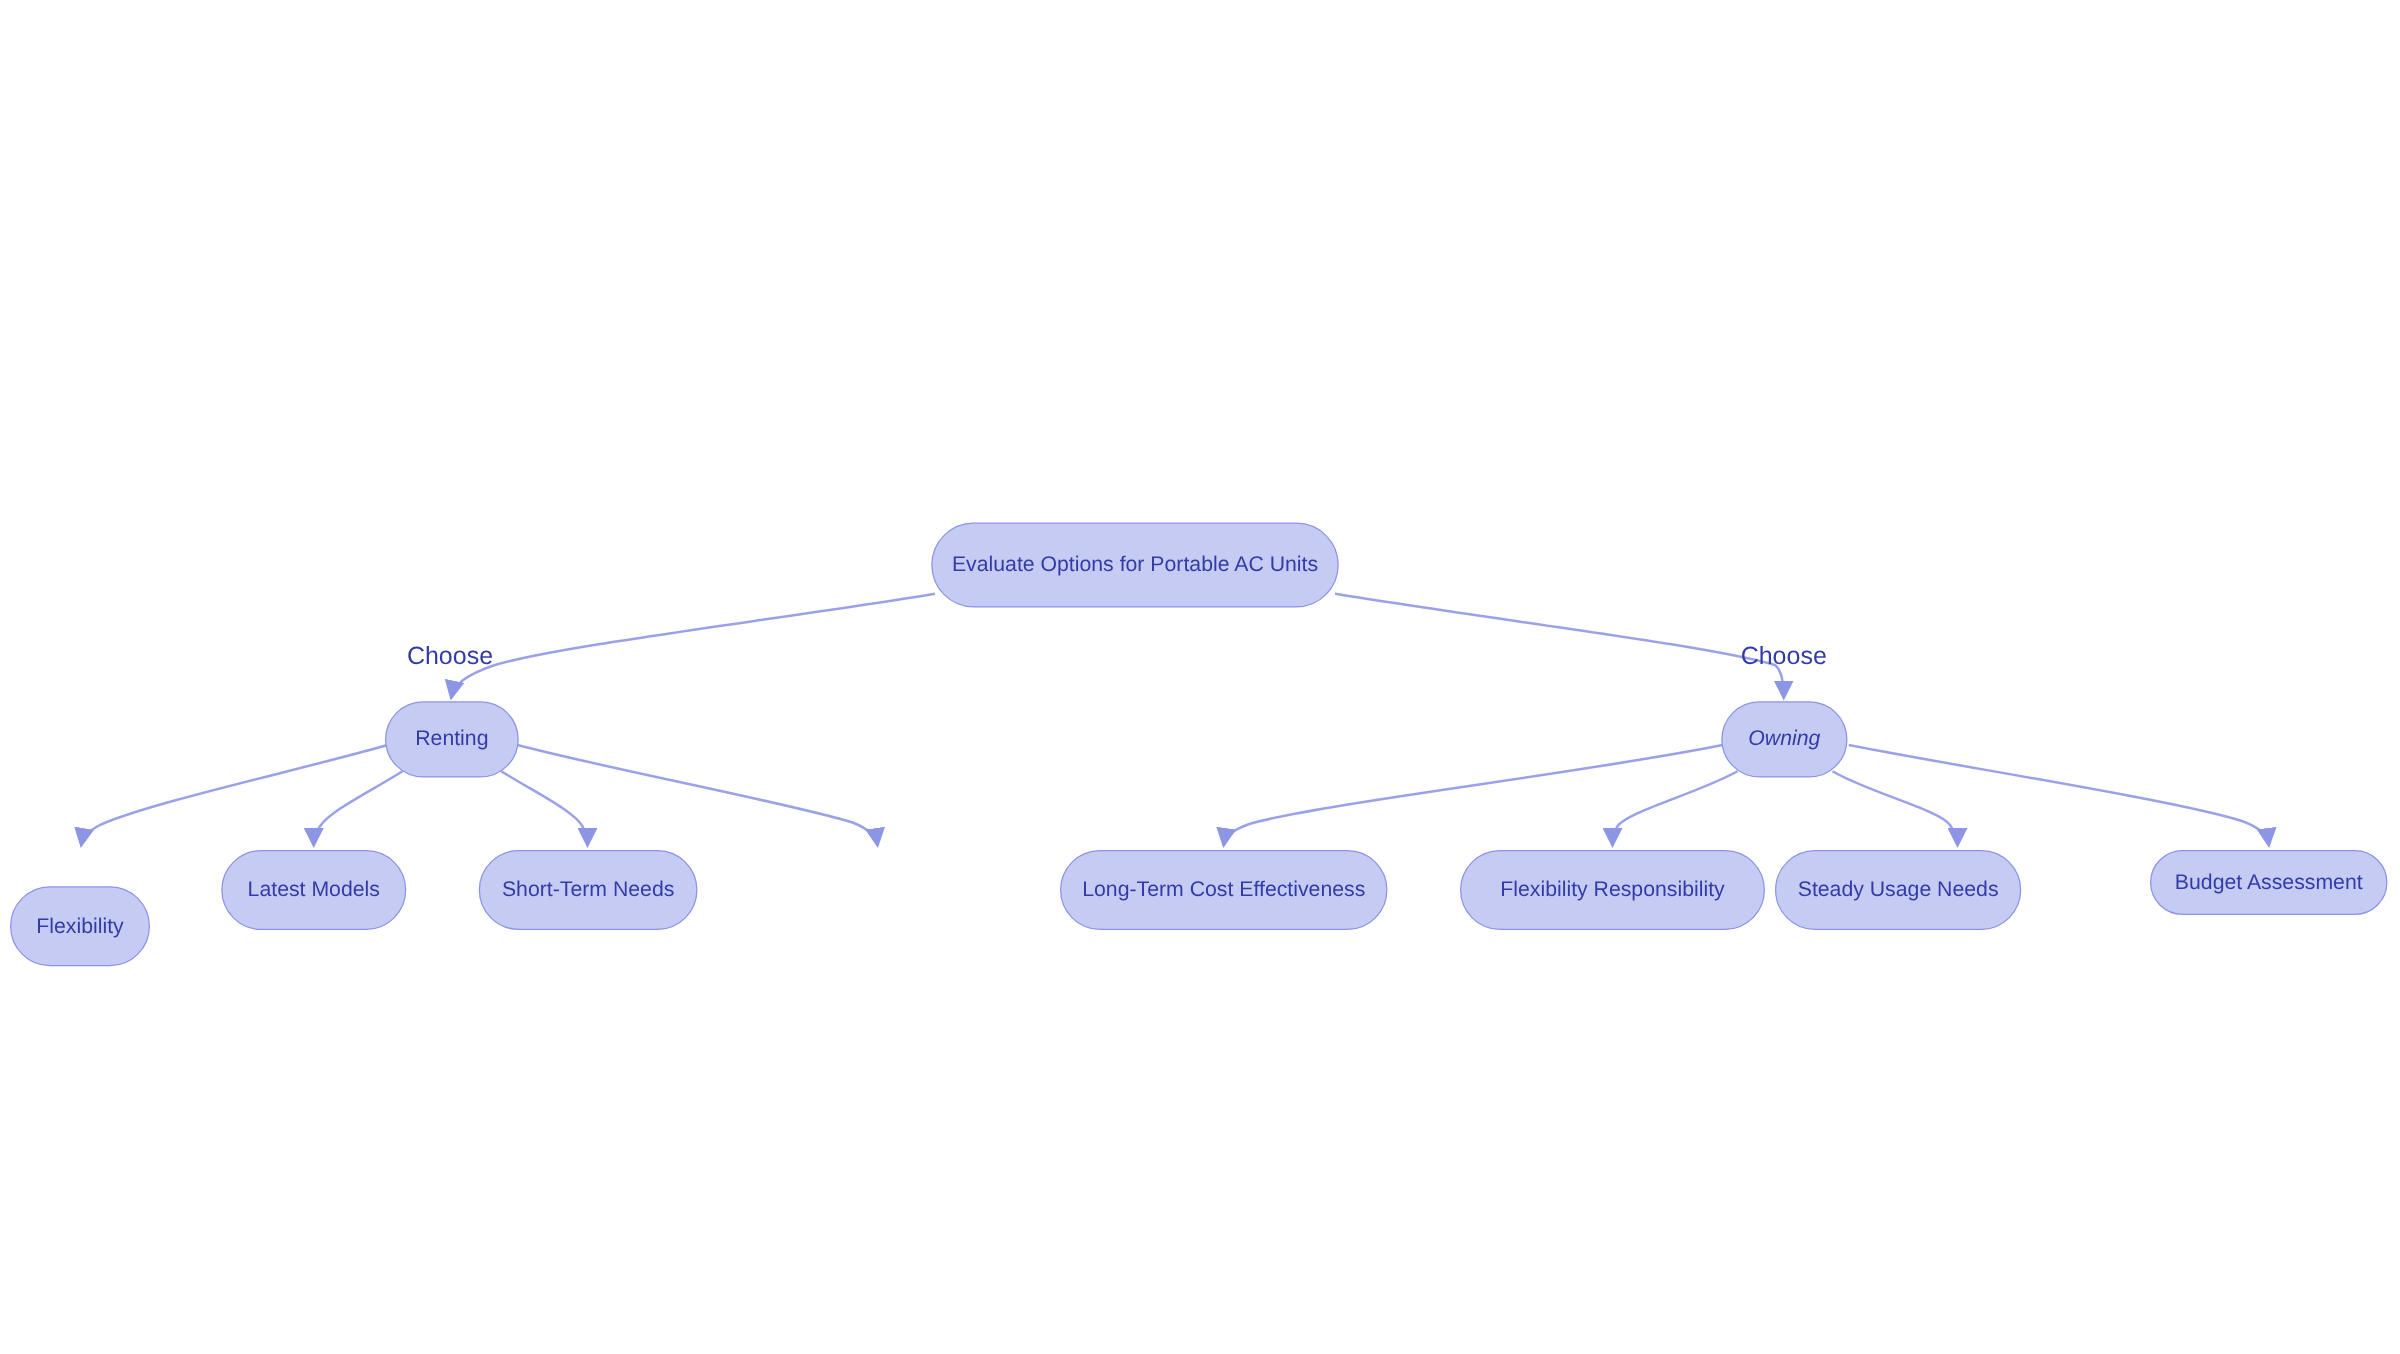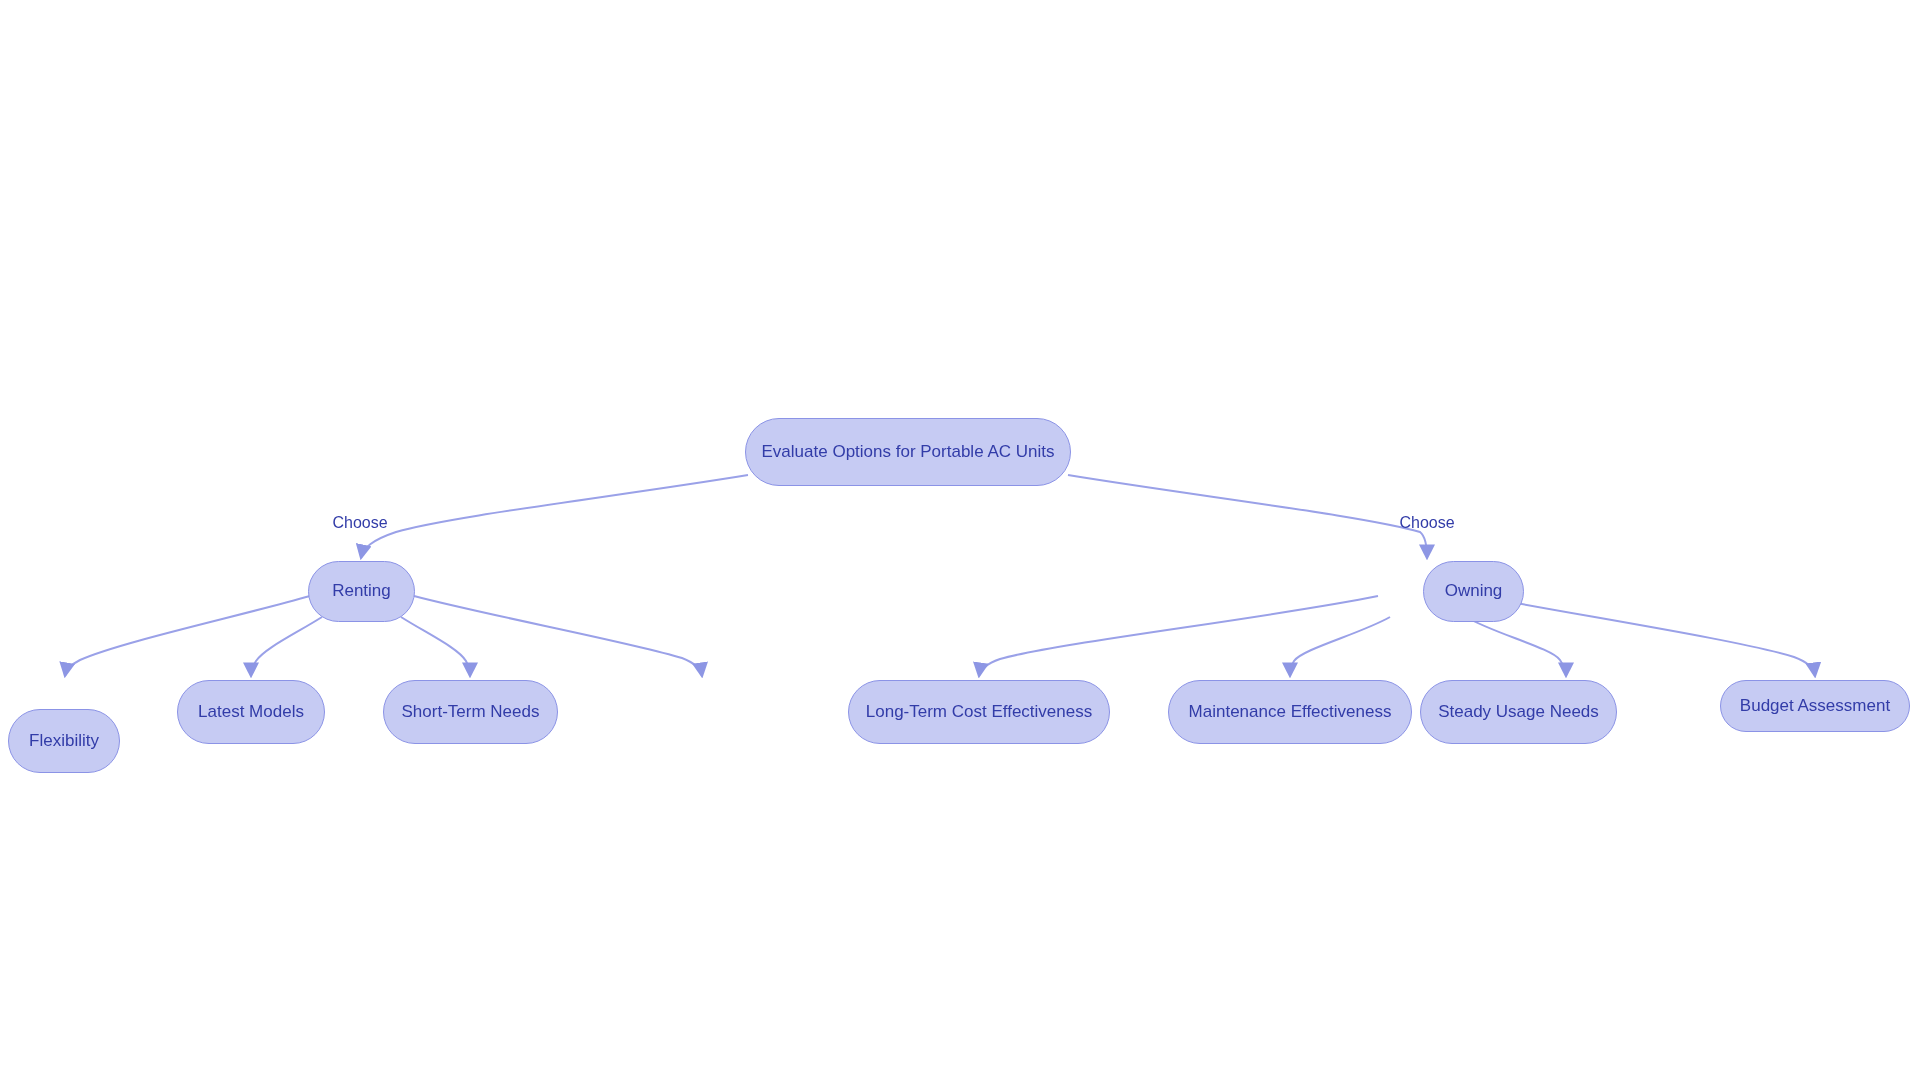--- a/index.html
+++ b/index.html
@@ -40,21 +40,21 @@
     border-radius: 34px;
     color: var(--text, #323ca8);
     font-size: 17px;
     line-height: 1.1;
     white-space: nowrap;
   }
   .edge-label {
     position: absolute;
     text-align: center;
     color: var(--text, #323ca8);
-    font-size: 16px;
+    font-size: 20px;
     white-space: nowrap;
   }
 </style>
 </head>
 <body>
 
 <div class="canvas">
 
   <svg class="edges" viewBox="0 0 1920 1083" xmlns="http://www.w3.org/2000/svg">
     <defs>
@@ -76,24 +76,24 @@
     <path class="edge" d="M 1466 573 C 1495 590 1552 604 1560 616 C 1564 622 1566 627 1566 632" marker-end="url(#arrow)"></path>
     <path class="edge" d="M 1479 552 C 1570 570 1740 596 1794 613 C 1808 618 1814 624 1815 632" marker-end="url(#arrow)"></path>
   </svg>
 
   <div class="node" style="left:745px; top:374px; width:326px; height:68px;">Evaluate Options for Portable AC Units</div>
 
   <div class="edge-label" style="left:320px; top:470px; width:80px;">Choose</div>
   <div class="edge-label" style="left:1387px; top:470px; width:80px;">Choose</div>
 
   <div class="node" style="left:308px; top:517px; width:107px; height:61px;">Renting</div>
-  <div class="node" style="left:1423px; top:517px; width:101px; height:61px;">Owning</div>
+  <div class="node" style="left:1377px; top:517px; width:101px; height:61px;font-style:italic;">Owning</div>
 
   <div class="node" style="left:8px; top:665px; width:112px; height:64px;">Flexibility</div>
   <div class="node" style="left:177px; top:636px; width:148px; height:64px;">Latest Models</div>
   <div class="node" style="left:383px; top:636px; width:175px; height:64px;">Short-Term Needs</div>
 
   <div class="node" style="left:848px; top:636px; width:262px; height:64px;">Long-Term Cost Effectiveness</div>
-  <div class="node" style="left:1168px; top:636px; width:244px; height:64px;">Maintenance Effectiveness</div>
+  <div class="node" style="left:1168px; top:636px; width:244px; height:64px;">Flexibility Responsibility</div>
   <div class="node" style="left:1420px; top:636px; width:197px; height:64px;">Steady Usage Needs</div>
   <div class="node" style="left:1720px; top:636px; width:190px; height:52px;">Budget Assessment</div>
 
 </div>
 
 </body></html>

